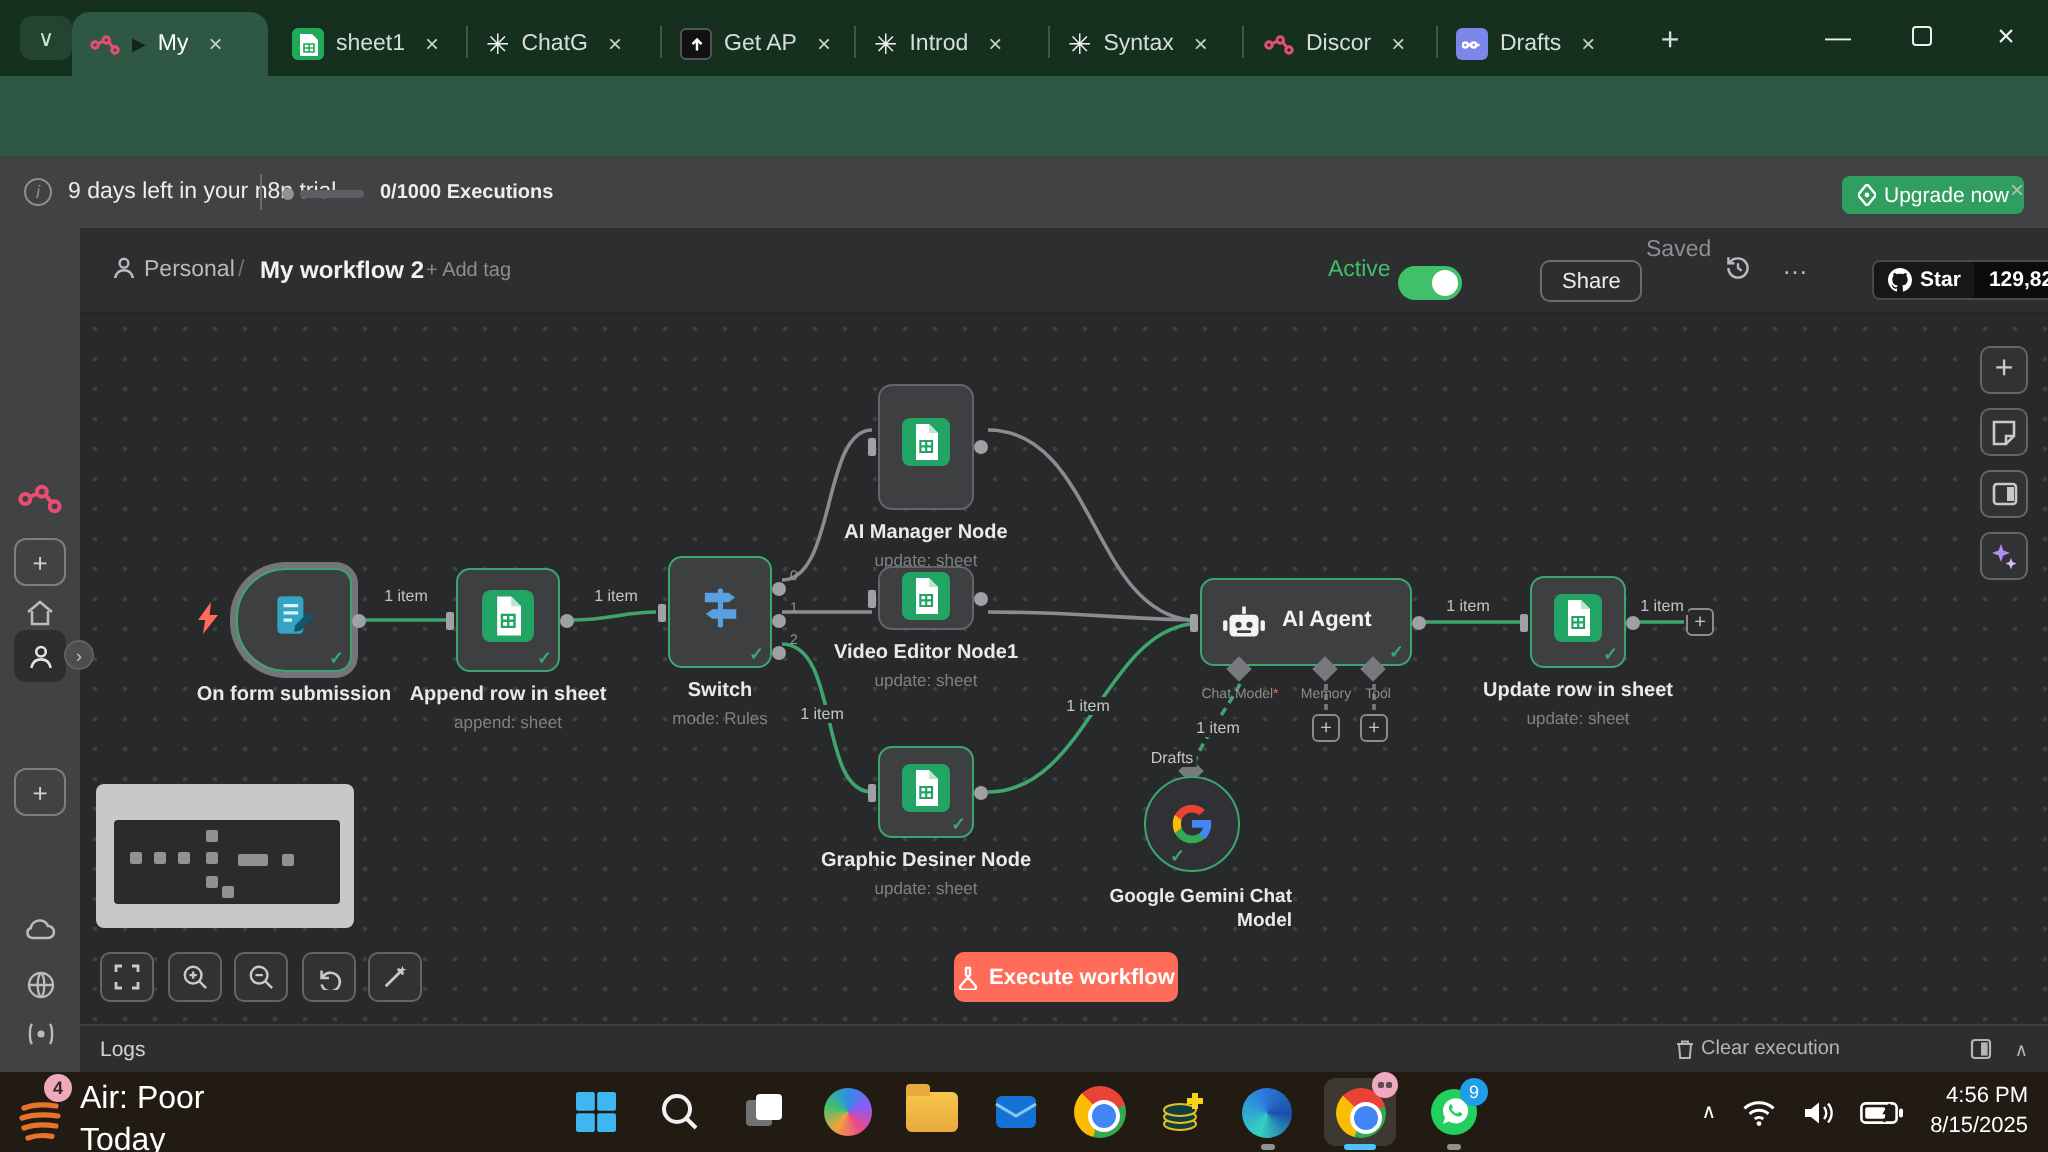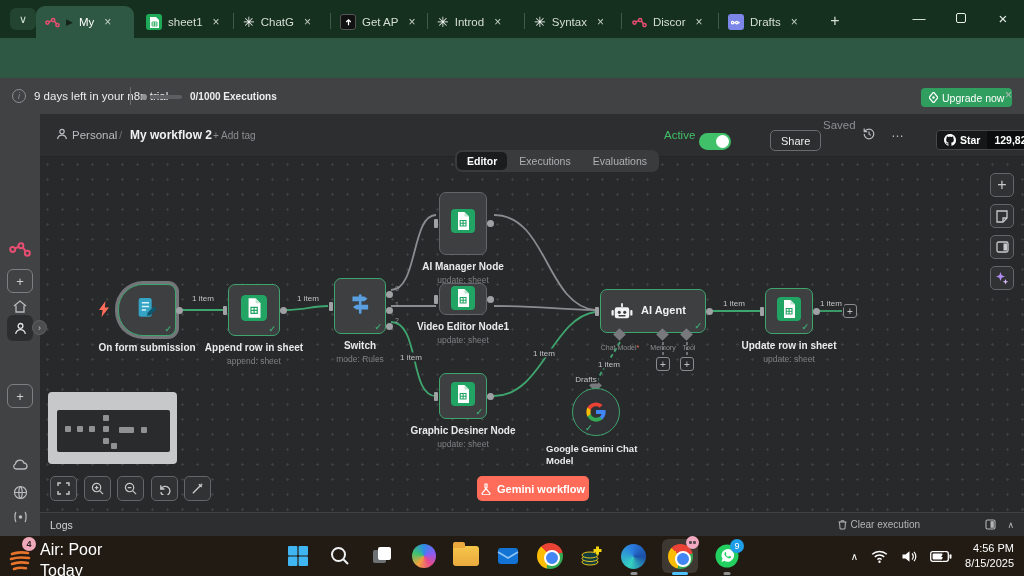--- a/index.html
+++ b/index.html
@@ -308,25 +308,20 @@
   <div class="ghstar">
     <span class="l">
         <svg width="12" height="12" viewBox="0 0 16 16">
           <path fill="#fff" d="M8 0C3.6 0 0 3.6 0 8c0 3.5 2.3 6.5 5.5 7.6.4.1.5-.2.5-.4v-1.5c-2 .4-2.5-.5-2.7-.9-.1-.2-.5-.9-.8-1.1-.3-.2-.7-.5 0-.5.6 0 1.1.6 1.2.8.7 1.2 1.9.9 2.3.7.1-.5.3-.9.5-1.1-1.8-.2-3.6-.9-3.6-4 0-.9.3-1.6.8-2.2-.1-.2-.4-1 .1-2.1 0 0 .7-.2 2.2.8.6-.2 1.3-.3 2-.3s1.4.1 2 .3c1.5-1 2.2-.8 2.2-.8.4 1.1.2 1.9.1 2.1.5.6.8 1.3.8 2.2 0 3.1-1.9 3.8-3.7 4 .3.2.5.7.5 1.5v2.2c0 .2.1.5.5.4A8 8 0 0016 8c0-4.4-3.6-8-8-8z"></path>
         </svg>
         <span>Star</span>
       </span>
     <span class="r">129,823</span>
   </div>
 
-  <div class="edtabs">
-    <span class="edtab on">Editor</span>
-    <span class="edtab">Executions</span>
-    <span class="edtab">Evaluations</span>
-  </div>
 
   <div class="sidebar">
     <span class="sb" style="top:128px">
         <svg width="22" height="15" viewBox="0 0 24 16">
           <g stroke="#e84e71" stroke-width="2.2" fill="none">
             <circle cx="4" cy="8" r="2.7"></circle>
             <circle cx="13" cy="4" r="2.7"></circle>
             <circle cx="20" cy="12" r="2.7"></circle>
             <path d="M6.4 6.9l4.3-2M15 5.6l3.3 4.4"></path>
           </g>
@@ -562,21 +557,21 @@
       <span class="nicon" style="top:50%">
           <svg width="21" height="21" viewBox="0 0 24 24">
             <path fill="#4285F4" d="M23 12c0-.8-.1-1.6-.2-2.3H12v4.5h6.2c-.3 1.4-1.1 2.6-2.3 3.4v2.8h3.7C21.6 18.3 23 15.4 23 12z"></path>
             <path fill="#34A853" d="M12 23c3 0 5.5-1 7.3-2.7l-3.7-2.8c-1 .7-2.3 1.1-3.6 1.1-2.8 0-5.2-1.9-6-4.4H2.2v2.9C4 20.5 7.7 23 12 23z"></path>
             <path fill="#FBBC05" d="M6 14.2c-.2-.7-.3-1.4-.3-2.2s.1-1.5.3-2.2V6.9H2.2C1.4 8.4 1 10.2 1 12s.4 3.6 1.2 5.1L6 14.2z"></path>
             <path fill="#EA4335" d="M12 5.4c1.6 0 3 .6 4.1 1.6L19.4 4C17.5 2.2 15 1 12 1 7.7 1 4 3.5 2.2 6.9L6 9.8c.8-2.5 3.2-4.4 6-4.4z"></path>
           </svg>
         </span>
       <span class="check" style="right:auto;left:12px;bottom:2px">✓</span>
     </div>
-    <div class="abs" style="left:506px;top:286px;width:100px;text-align:left;font-size:9.5px;font-weight:bold;color:#e9eaeb;line-height:1.25">Google Gemini Chat Model</div>
+    <div class="abs" style="left:506px;top:286px;width:100px;text-align:right;font-size:9.5px;font-weight:bold;color:#e9eaeb;line-height:1.25">Google Gemini Chat Model</div>
 
     <div class="minimap">
       <div class="mm-in">
         <span class="mm-dot" style="left:8px;top:16px"></span>
           <span class="mm-dot" style="left:20px;top:16px"></span>
         <span class="mm-dot" style="left:32px;top:16px"></span>
           <span class="mm-dot" style="left:46px;top:5px"></span>
         <span class="mm-dot" style="left:46px;top:16px"></span>
           <span class="mm-dot" style="left:46px;top:28px"></span>
         <span class="mm-dot" style="left:62px;top:17px;width:15px"></span>
@@ -637,21 +632,21 @@
         <svg width="14" height="14" viewBox="0 0 14 14">
           <path d="M5.5 1l1.2 3.3L10 5.5 6.7 6.7 5.5 10 4.3 6.7 1 5.5l3.3-1.2z" fill="#b18cf5"></path>
           <path d="M10.5 8l.8 2 2 .8-2 .8-.8 2-.8-2-2-.8 2-.8z" fill="#d8b8f8"></path>
         </svg>
       </div>
 
     <div class="execbtn">
       <svg width="10" height="12" viewBox="0 0 10 12">
           <path d="M3.5 1h3M4 1v3.5L8.8 10a1.2 1.2 0 01-1 1.8H2.2a1.2 1.2 0 01-1-1.8L6 4.5V1" stroke="#fff" stroke-width="1.2" fill="none"></path>
         </svg>
-      <span>Gemini workflow</span>
+      <span>Execute workflow</span>
     </div>
   </div>
 
   <div class="logsbar">
     <span class="t">Logs</span>
     <span class="lr" style="right:104px">
       <svg width="9" height="10" viewBox="0 0 9 10">
           <path d="M.5 2h8M3 2V.8h3V2M1.5 2l.6 7h4.8l.6-7" stroke="#b3b5b7" stroke-width="1" fill="none"></path>
         </svg>
       <span>Clear execution</span>

